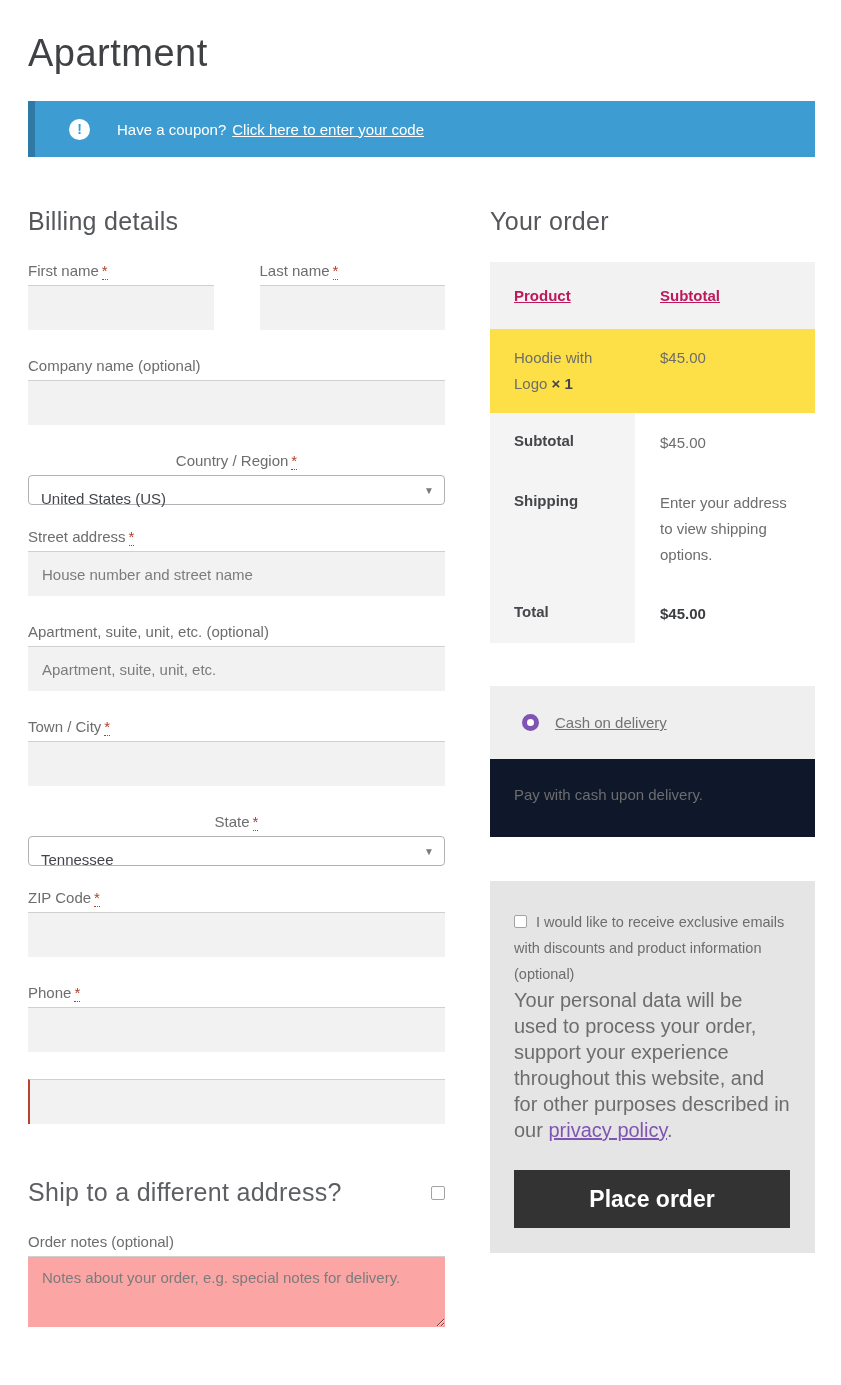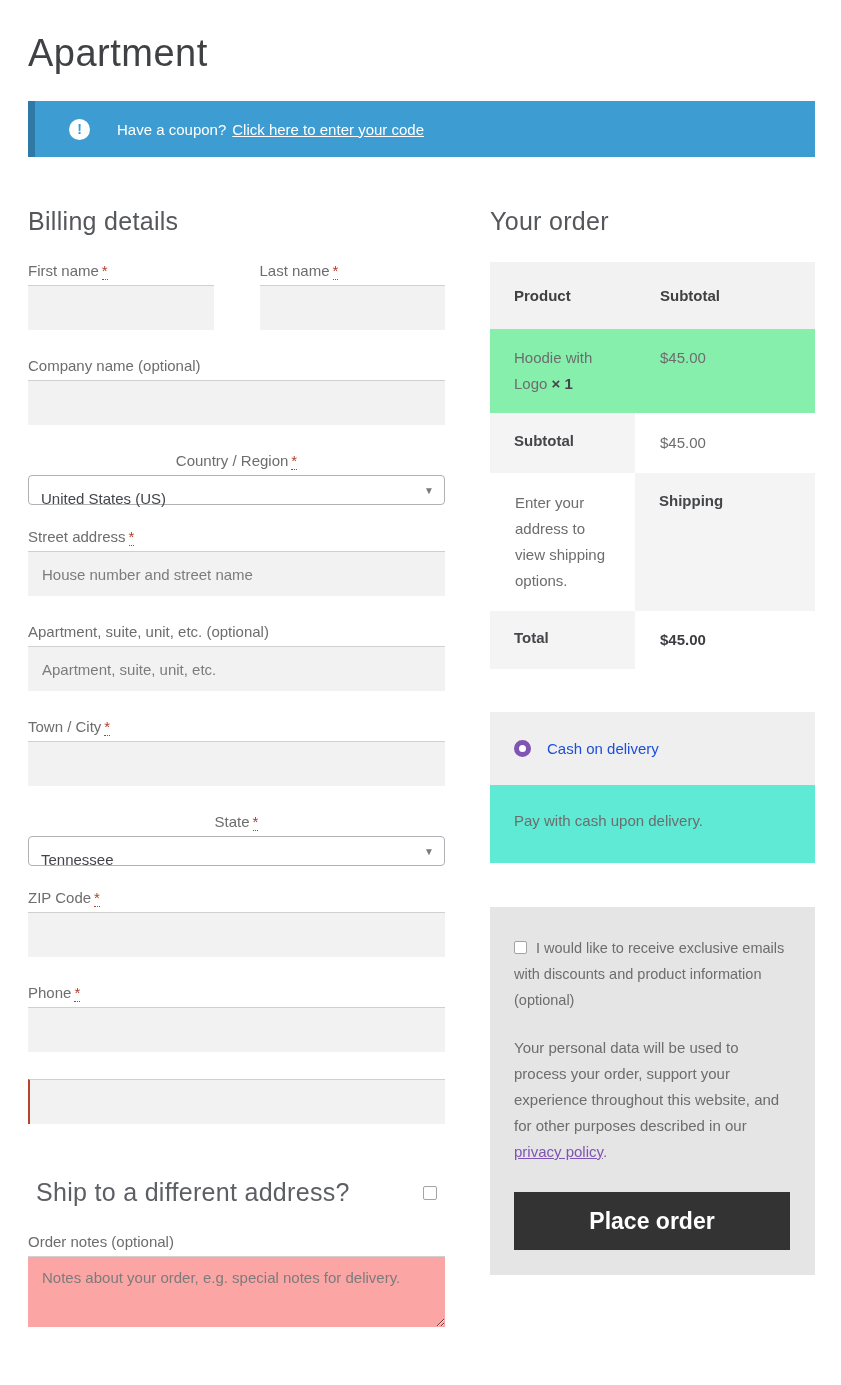--- a/index.html
+++ b/index.html
@@ -121,71 +121,72 @@
     color: #43454b;
     resize: both;
     outline: none;
   }
 
   
   .ship-row {
     display: flex;
     align-items: center;
     justify-content: space-between;
-    margin: 54px 8px 26px;
+    margin: 54px 0 26px;
   }
   .ship-row h2 { margin-bottom: 0; color: #5d5f63; }
   .checkbox {
     display: inline-block;
     width: 14px; height: 14px;
     background: #ffffff;
     border: 1px solid #a3a3a3;
     border-radius: 2px;
     cursor: pointer;
     flex: 0 0 14px;
   }
 
   
   .order-table { display: grid; grid-template-columns: 145px 1fr; }
   .order-table .cell { font-size: 15px; }
-  .th { background: #f2f2f2; font-weight: bold; color: #404040; padding: 25px 0 25px 24px; }
+  .th { background: #f2f2f2; font-weight: bold; color: #be185d; padding: 25px 0 25px 24px; text-decoration: underline; }
   .th.val { padding-left: 25px; }
-  .item-cell { background: #86efac; color: #6d6d6d; padding: 16px 10px 16px 24px; line-height: 26px; }
+  .item-cell { background: #fde047; color: #6d6d6d; padding: 16px 10px 16px 24px; line-height: 26px; }
   .item-cell.val { padding-left: 25px; }
   .qty { font-weight: bold; color: #43454b; }
   .tlabel { background: #f4f4f4; font-weight: bold; color: #45464a; padding: 17px 0 17px 24px; line-height: 22px; }
   .tvalue { background: #ffffff; color: #6d6d6d; padding: 17px 20px 17px 25px; line-height: 26px; }
   .tlabel.total, .tvalue.total { padding-top: 16px; padding-bottom: 16px; }
   .tvalue.total { font-weight: bold; color: #3b3d41; }
 
   
   .payment-box { margin-top: 43px; }
   .pm-method {
     background: #efeff0;
-    padding: 28px 24px;
+    padding: 28px 32px;
     display: flex;
     align-items: center;
-    color: #1d4ed8;
+    color: #737373;
+    text-decoration: underline;
   }
   .radio {
     width: 17px; height: 17px;
     border-radius: 50%;
     background: #ffffff;
     border: 5px solid #7f54b3;
     margin-right: 16px;
     cursor: pointer;
     flex: 0 0 17px;
   }
-  .pm-desc { background: #5eead4; padding: 25px 24px 31px; color: #6d6d6d; line-height: 22px; }
+  .pm-desc { background: #0f172a; padding: 25px 24px 31px; color: #6d6d6d; line-height: 22px; }
 
   
   .checkout-box { margin-top: 44px; background: #e5e5e5; padding: 28px 25px 25px 24px; }
   .optin { color: #6d6d6d; font-size: 14.5px; line-height: 26px; }
   .optin .checkbox { width: 13px; height: 13px; vertical-align: -1px; margin-right: 9px; }
-  .privacy { margin-top: 22px; color: #6d6d6d; font-size: 15px; line-height: 26px; }
+  .privacy { color: #6d6d6d; font-size: 20px; line-height: 26px; }
   .privacy-link { color: #7f54b3; text-decoration: underline; cursor: pointer; }
   .place-order-btn {
     display: block;
     width: 100%;
     height: 58px;
     margin-top: 27px;
     background: #333333;
     border: none;
     color: #ffffff;
     font-family: "Liberation Sans", sans-serif;
@@ -293,22 +294,22 @@
 
         <div class="cell item-cell">
           <span>Hoodie with Logo</span>
           <span class="qty">× 1</span>
         </div>
         <div class="cell item-cell val">$45.00</div>
 
         <div class="cell tlabel">Subtotal</div>
         <div class="cell tvalue">$45.00</div>
 
+        <div class="cell tlabel">Shipping</div>
         <div class="cell tvalue">Enter your address to view shipping options.</div>
-        <div class="cell tlabel">Shipping</div>
 
         <div class="cell tlabel total">Total</div>
         <div class="cell tvalue total">$45.00</div>
       </div>
 
       <div class="payment-box">
         <div class="pm-method">
           <span class="radio"></span>
           <span>Cash on delivery</span>
         </div>

